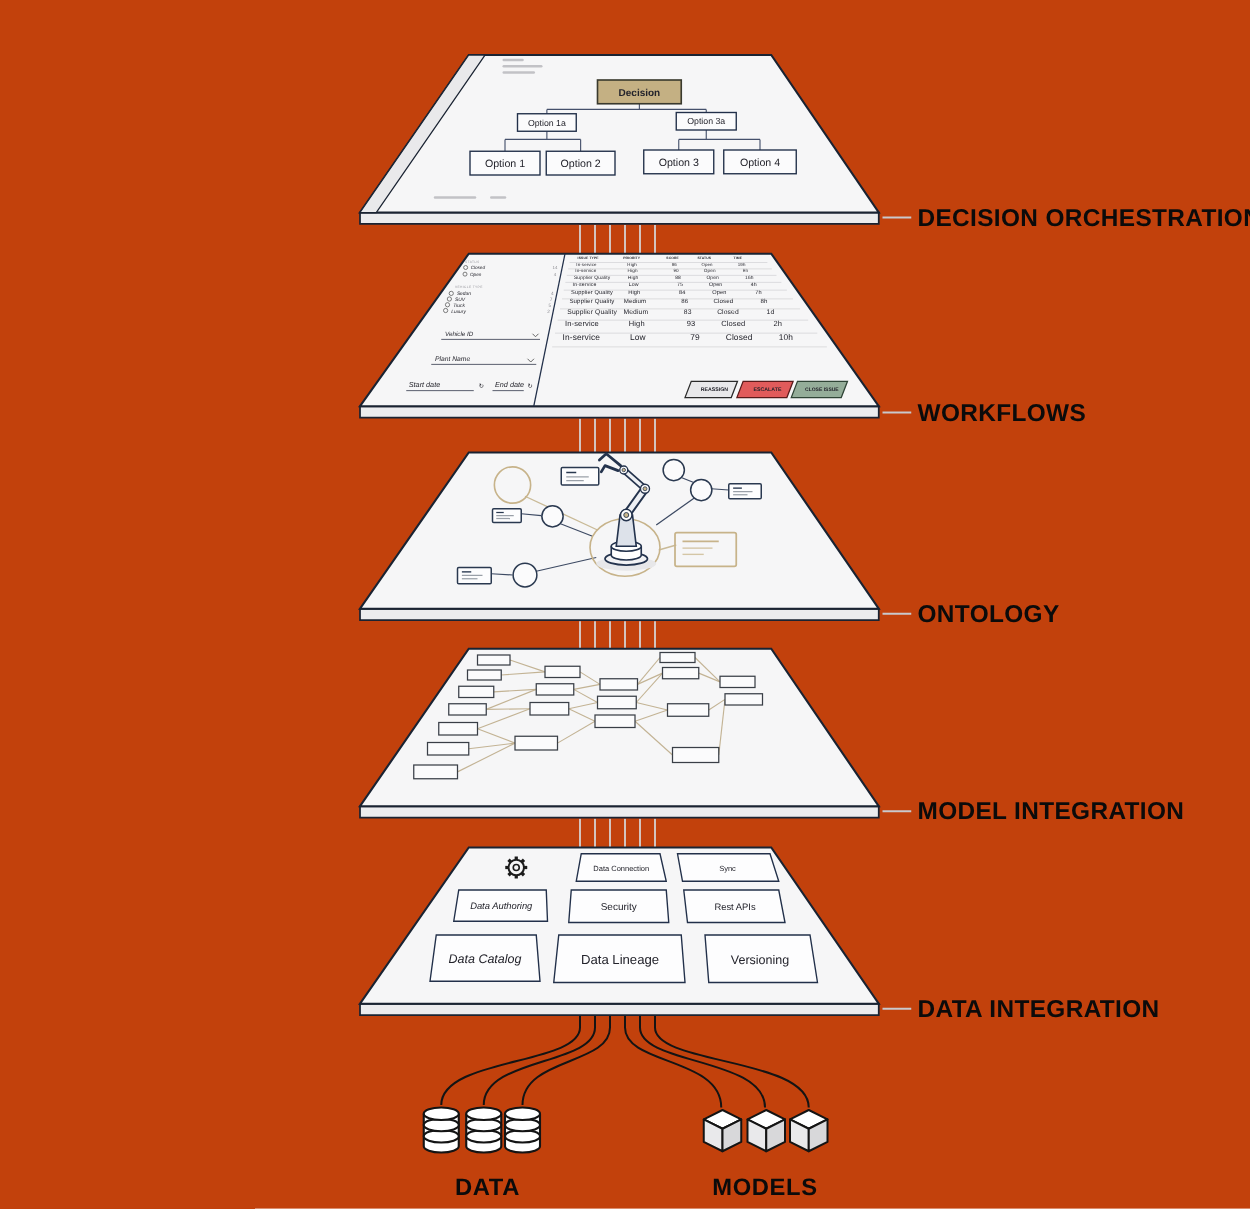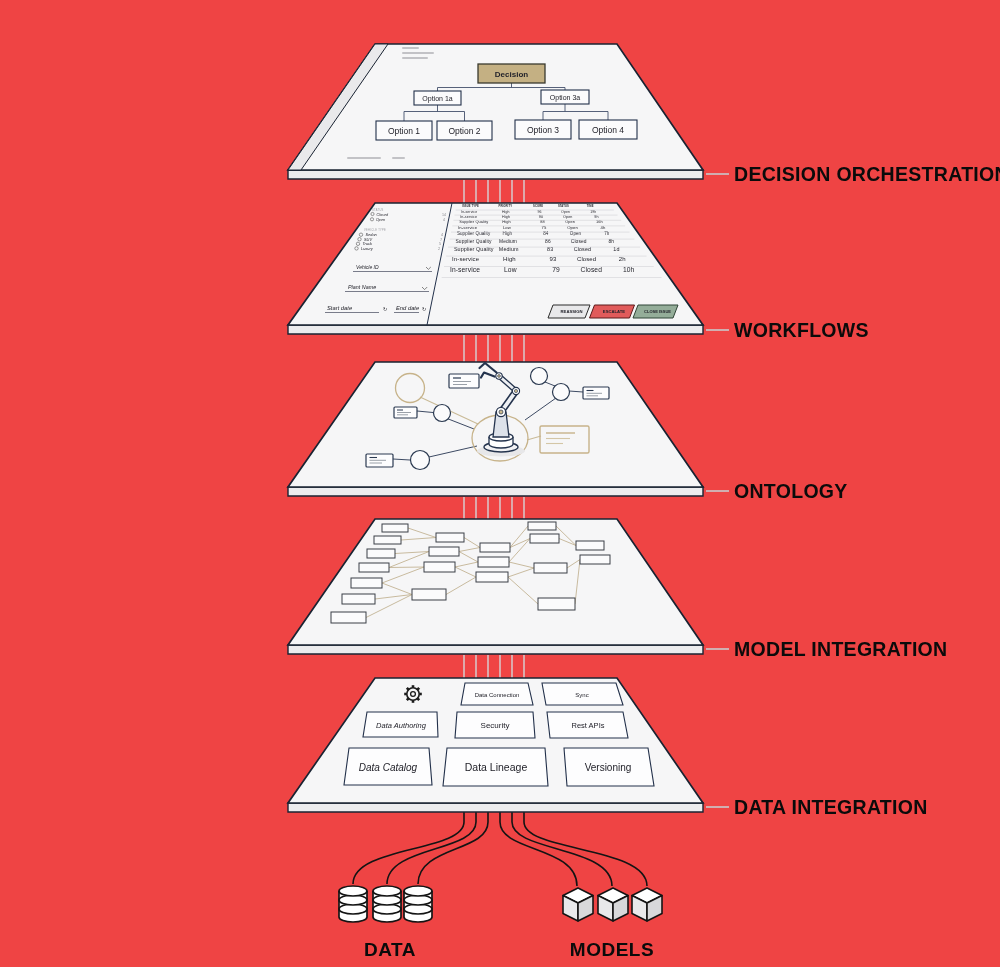--- a/index.html
+++ b/index.html
@@ -1,16 +1,16 @@
 <!DOCTYPE html>
 <html><head>
 <meta charset="utf-8">
 <style>
   html,body{margin:0;padding:0;background:#ffffff;}
-  .stage{position:relative;width:1000px;height:967px;background:#ef4444;overflow:hidden;}
+  .stage{position:relative;width:1000px;height:967px;background:#c2410c;overflow:hidden;}
   svg{display:block;}
   text{font-family:"Liberation Sans", sans-serif; fill:#23232b;}
   .layer-label{font-size:19.5px;font-weight:700;letter-spacing:.3px;fill:#0b0b0b;}
   .src-label{font-size:19px;font-weight:700;letter-spacing:.5px;fill:#0b0b0b;}
   .plate{fill:#f6f6f7;stroke:#1a2332;stroke-width:1.7;}
   .slab{fill:#ececee;stroke:#1a2332;stroke-width:1.4;}
   .leader{stroke:#c9c9cc;stroke-width:1.6;}
   .ph{stroke:#c2c2c6;stroke-width:2;stroke-linecap:round;}
   .treeline{stroke:#44506b;stroke-width:.9;fill:none;}
   .nodebox{fill:#fbfbfc;stroke:#22304a;stroke-width:1.1;}

